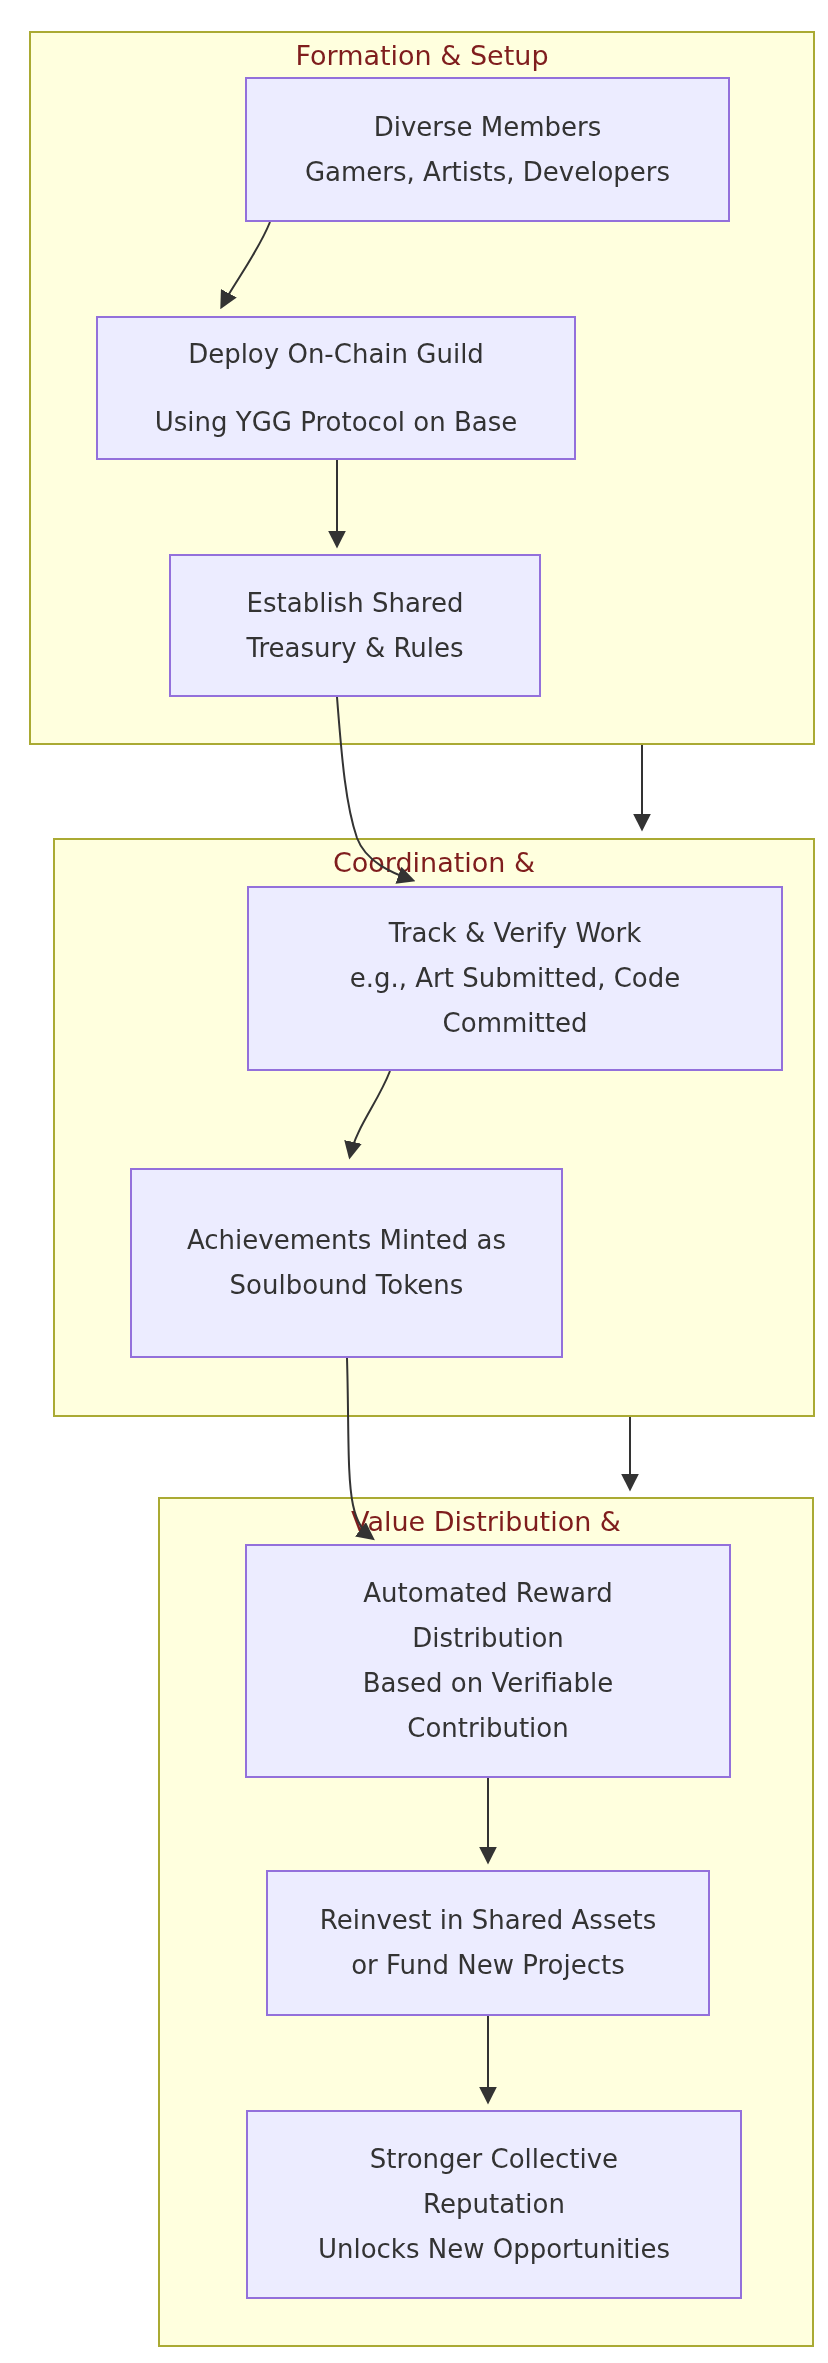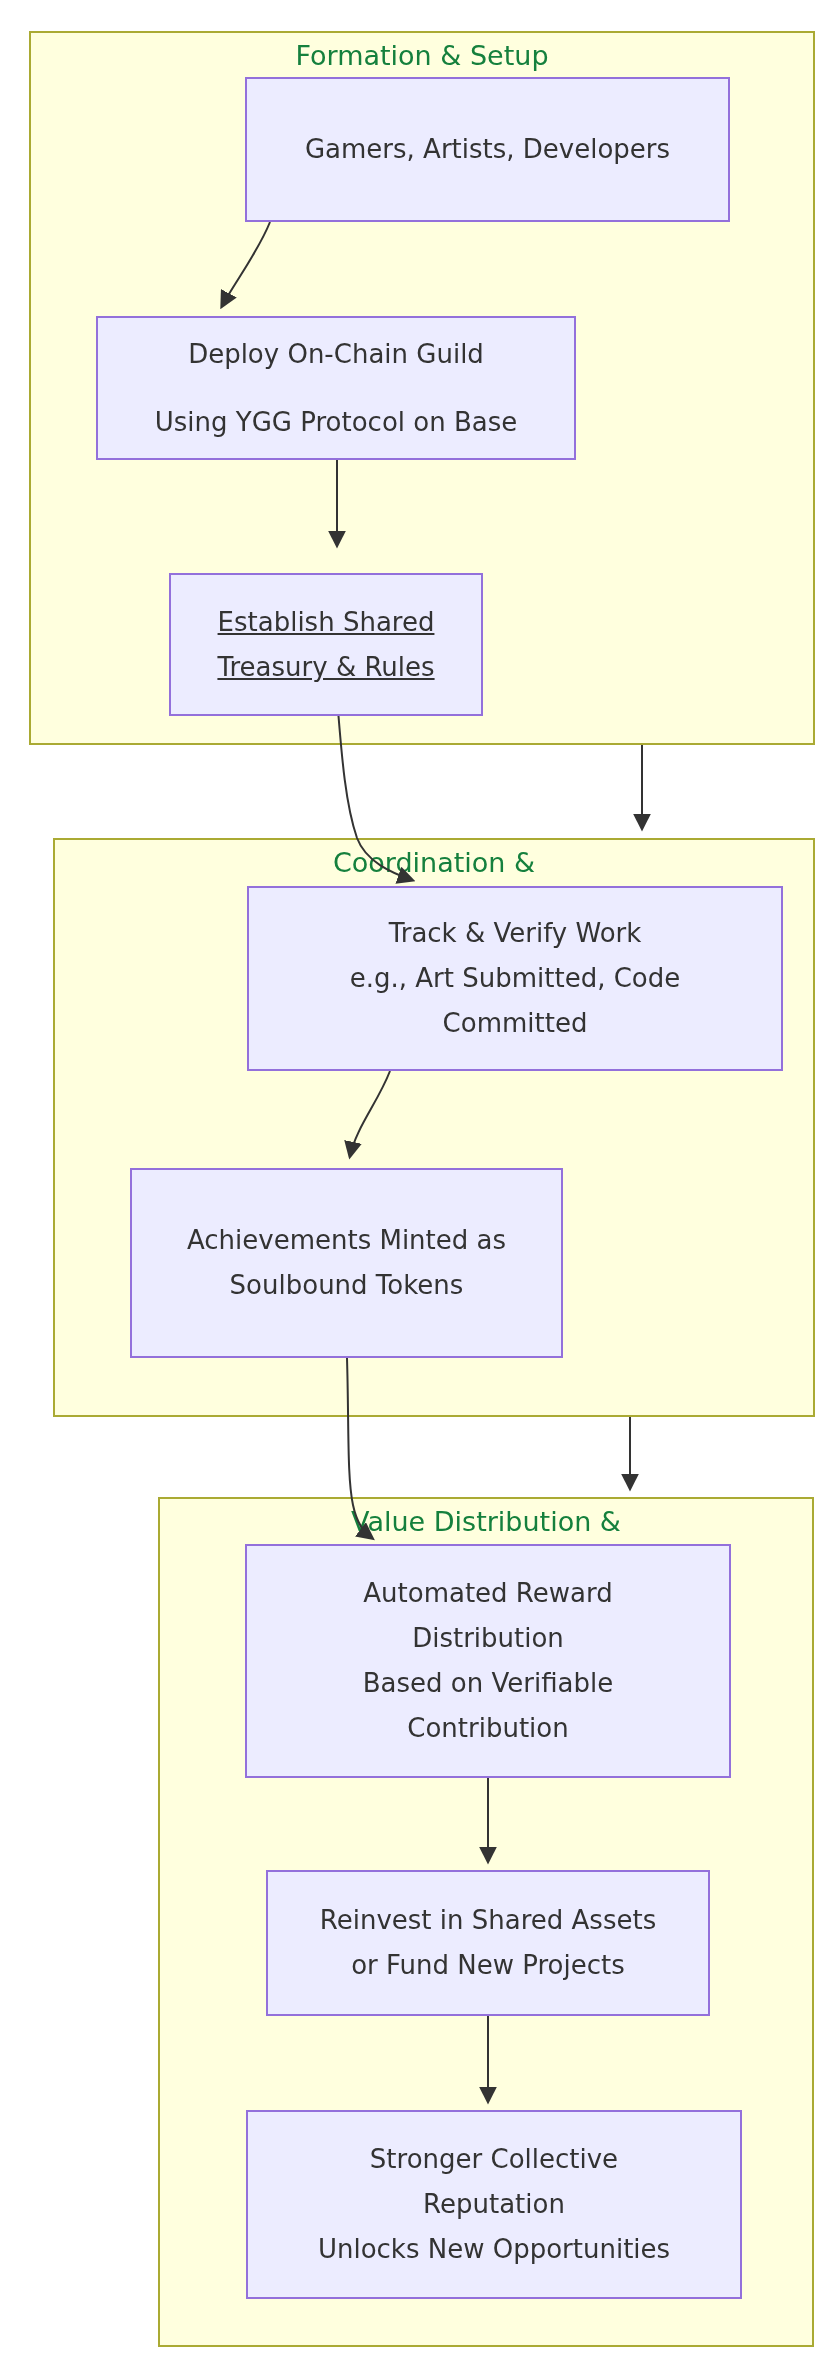--- a/index.html
+++ b/index.html
@@ -17,21 +17,21 @@
     border:2px solid #aaaa33;
     box-sizing:border-box;
   }
   .section-title{
     position:absolute;
     left:0;right:0;
     top:6px;
     text-align:center;
     font-size:27px;
     line-height:34px;
-    color:#15803d;
+    color:#7f1d1d;
     white-space:nowrap;
   }
   .node{
     position:absolute;
     background:#ececff;
     border:2px solid #9370db;
     box-sizing:border-box;
     display:flex;
     flex-direction:column;
     justify-content:center;
@@ -81,29 +81,30 @@
       <path d="M642,745 L642,828" marker-end="url(#arrow)"></path>
       <path d="M390,1071 C378,1102 356,1128 350,1156" marker-end="url(#arrow)"></path>
       <path d="M347,1358 C349,1425 347,1477 353,1505 C357,1524 364,1532 372,1538" marker-end="url(#arrow)"></path>
       <path d="M630,1417 L630,1488" marker-end="url(#arrow)"></path>
       <path d="M488,1778 L488,1861" marker-end="url(#arrow)"></path>
       <path d="M488,2015 L488,2101" marker-end="url(#arrow)"></path>
     </g>
   </svg>
 
   <div class="node" style="left:245px;top:77px;width:485px;height:145px;">
+    <div class="line">Diverse Members</div>
     <div class="line">Gamers, Artists, Developers</div>
   </div>
 
   <div class="node" style="left:96px;top:316px;width:480px;height:144px;gap:23px;">
     <div class="line">Deploy On-Chain Guild</div>
     <div class="line">Using YGG Protocol on Base</div>
   </div>
 
-  <div class="node" style="left:169px;top:573px;width:314px;height:143px;text-decoration:underline;">
+  <div class="node" style="left:169px;top:554px;width:372px;height:143px;">
     <div class="line">Establish Shared</div>
     <div class="line">Treasury &amp; Rules</div>
   </div>
 
   <div class="node" style="left:247px;top:886px;width:536px;height:185px;">
     <div class="line">Track &amp; Verify Work</div>
     <div class="line">e.g., Art Submitted, Code</div>
     <div class="line">Committed</div>
   </div>
 

